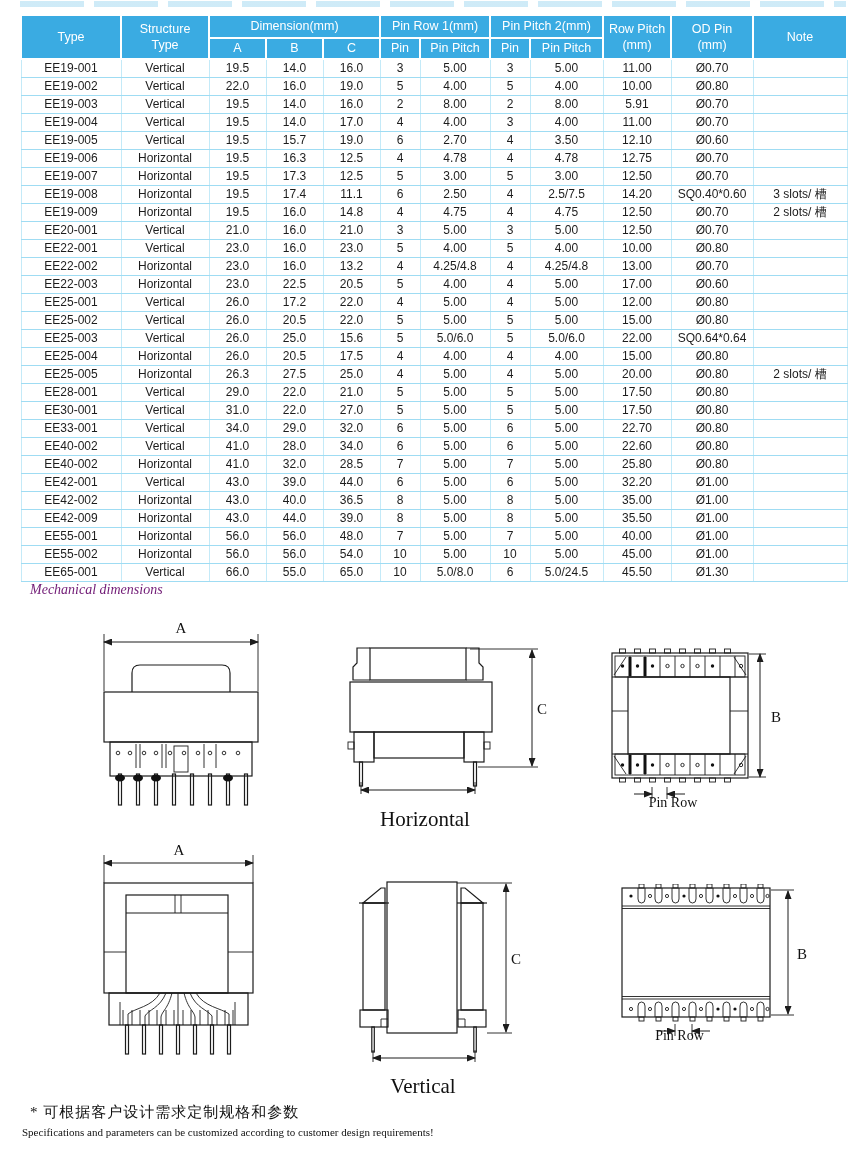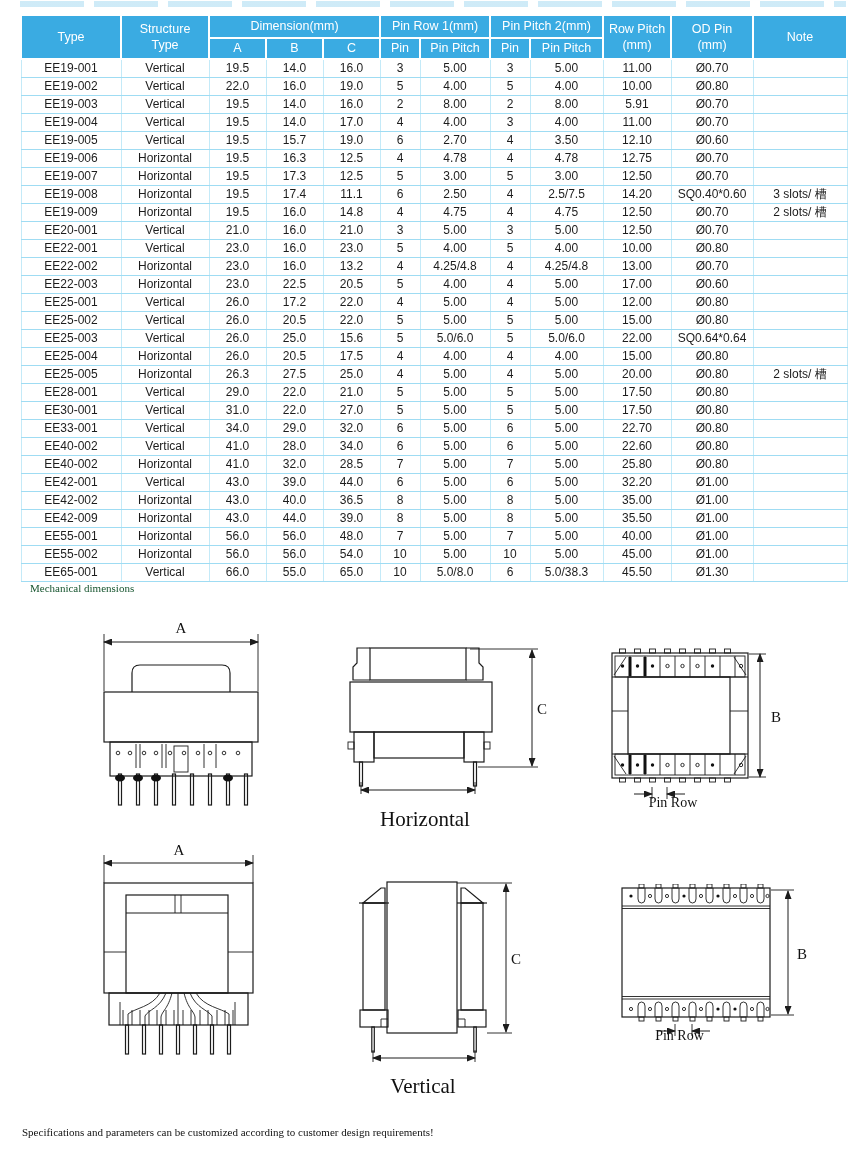--- a/index.html
+++ b/index.html
@@ -19,21 +19,21 @@
   table.spec thead tr.h1 th { height:23px; }
   table.spec thead tr.h2 th { height:21px; }
   table.spec tbody td {
     border:1px solid #c4eaf8; border-top-color:#9fdcf3; border-bottom-color:#9fdcf3;
     color:#1c1c1c; font-size:12px; text-align:center; height:17px; line-height:17px; padding:0 1px;
     overflow:hidden; white-space:nowrap; background:#ffffff;
   }
   table.spec { border:1px solid #404040; }
 
   .section-title { position:absolute; left:30px; top:582px; font-family:"Liberation Serif", serif;
-    font-size:11px; color:#14532d; }
+    font-size:14px; color:#701a75;font-style:italic; }
 
   .drawing { position:absolute; }
   .caption  { position:absolute; font-family:"Liberation Serif", serif; color:#111; text-align:center; }
   .cap-big  { font-size:21px; }
   .cap-small{ font-size:14px; }
 
   svg .ln  { stroke:#1c1c1c; stroke-width:1.2; fill:none; stroke-linejoin:miter; }
   svg .thin{ stroke:#1c1c1c; stroke-width:0.9; fill:none; }
   svg .dim { stroke:#1c1c1c; stroke-width:1; fill:none; }
   svg .blk { fill:#111; stroke:none; }
@@ -493,21 +493,21 @@
         </tr>
         <tr>
           <td>EE65-001</td>
           <td>Vertical</td>
           <td>66.0</td>
           <td>55.0</td>
           <td>65.0</td>
           <td>10</td>
           <td>5.0/8.0</td>
           <td>6</td>
-          <td>5.0/38.3</td>
+          <td>5.0/24.5</td>
           <td>45.50</td>
           <td>Ø1.30</td>
           <td></td>
         </tr>
       </tbody>
   </table>
 
   <div class="section-title">Mechanical dimensions</div>
 
   <svg class="drawing" style="left:96px;top:620px" width="170" height="190" viewBox="0 0 170 190">
@@ -792,15 +792,16 @@
     <line class="thin" x1="159" y1="131" x2="182" y2="131"></line>
     <line class="dim" x1="176" y1="7" x2="176" y2="130" marker-start="url(#arr)" marker-end="url(#arr)"></line>
     <text class="dimtext" x="190" y="75" text-anchor="middle">B</text>
     <line class="thin" x1="63" y1="140" x2="63" y2="152"></line>
     <line class="thin" x1="80" y1="140" x2="80" y2="152"></line>
     <line class="dim" x1="45" y1="147" x2="63" y2="147" marker-end="url(#arr)"></line>
     <line class="dim" x1="98" y1="147" x2="80" y2="147" marker-end="url(#arr)"></line>
   </svg>
   <div class="caption cap-small" style="left:622px;top:1028px;width:115px">Pin Row</div>
 
+  <div class="footnote-cn">* 可根据客户设计需求定制规格和参数</div>
   <div class="footnote-en">Specifications and parameters can be customized according to customer design requirements!</div>
 
 </div>
 
 </body></html>

